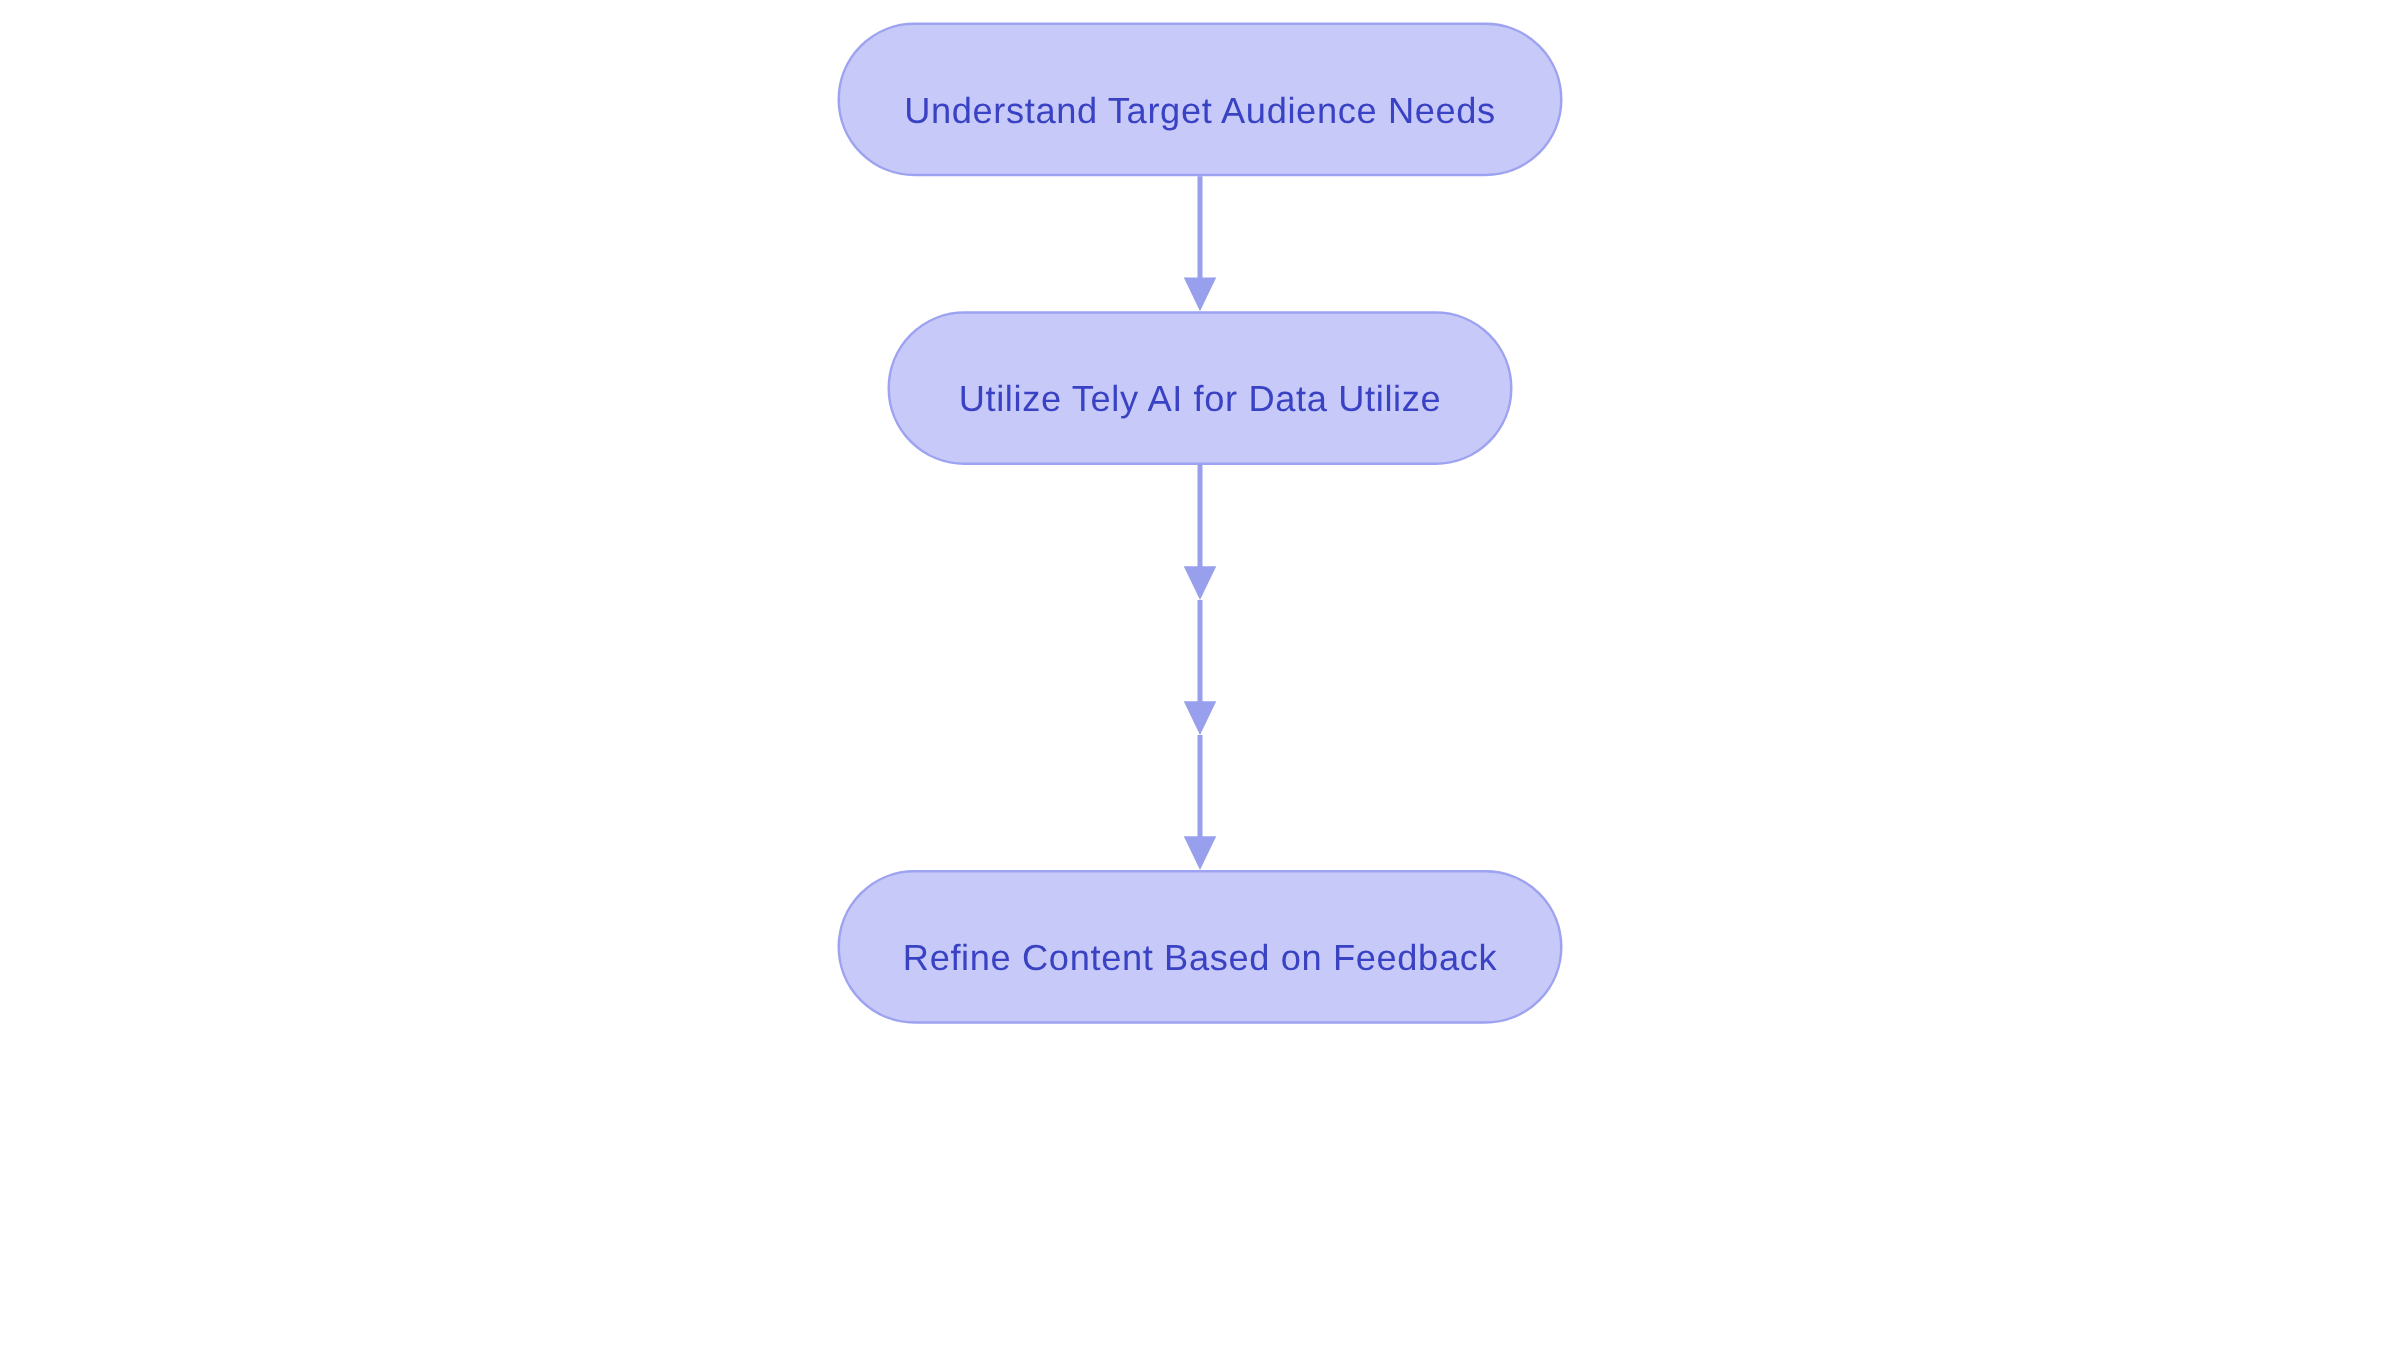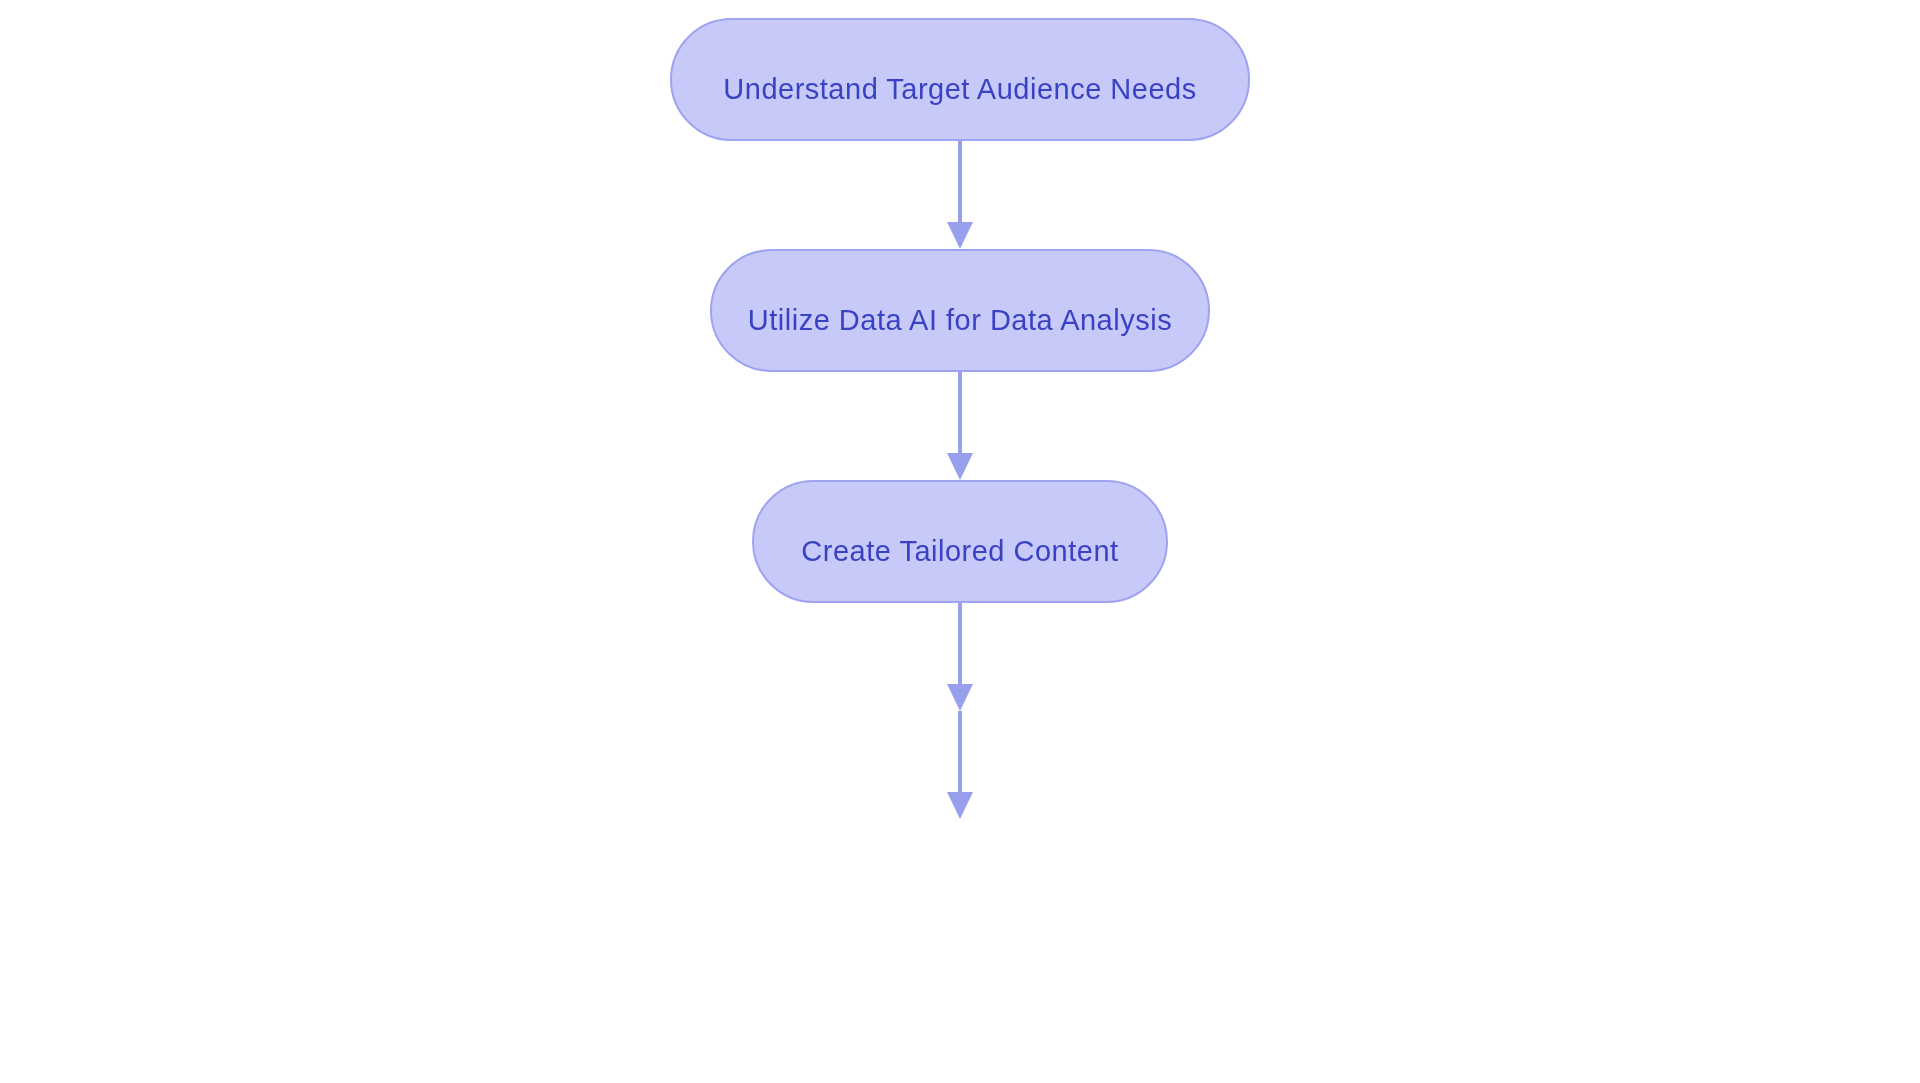--- a/index.html
+++ b/index.html
@@ -82,38 +82,38 @@
     <div class="node w-lg">
       <span class="node-label">Understand Target Audience Needs</span>
     </div>
 
     <div class="arrow">
       <span class="arrow-line"></span>
       <span class="arrow-head"></span>
     </div>
 
     <div class="node w-md">
-      <span class="node-label">Utilize Data AI for Data Analysis</span>
-    </div>
-
-    <div class="arrow">
-      <span class="arrow-line"></span>
-      <span class="arrow-head"></span>
-    </div>
-
-    <div class="node w-sm">
-      <span class="node-label">Create Tailored Content</span>
+      <span class="node-label">Utilize Tely AI for Data Utilize</span>
     </div>
 
     <div class="arrow">
       <span class="arrow-line"></span>
       <span class="arrow-head"></span>
     </div>
 
 
     <div class="arrow">
       <span class="arrow-line"></span>
       <span class="arrow-head"></span>
     </div>
 
 
+    <div class="arrow">
+      <span class="arrow-line"></span>
+      <span class="arrow-head"></span>
+    </div>
+
+    <div class="node w-lg">
+      <span class="node-label">Refine Content Based on Feedback</span>
+    </div>
+
   </div>
 </div>
 
 </body></html>

